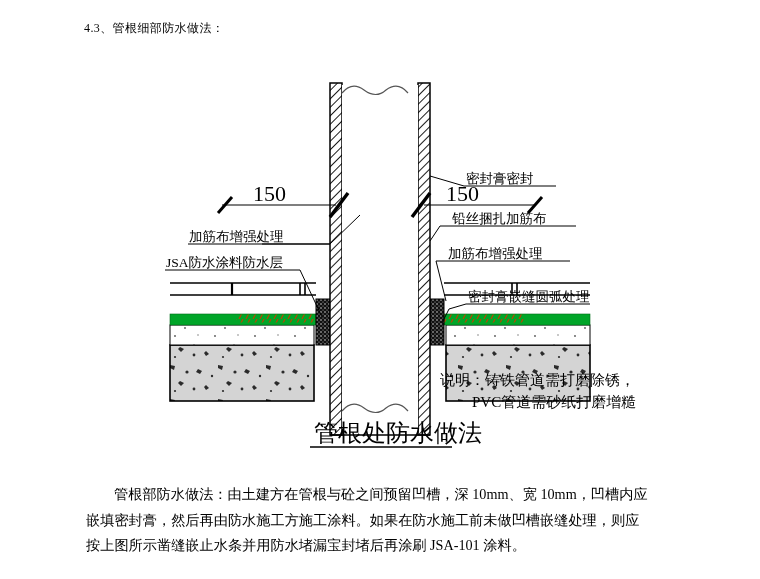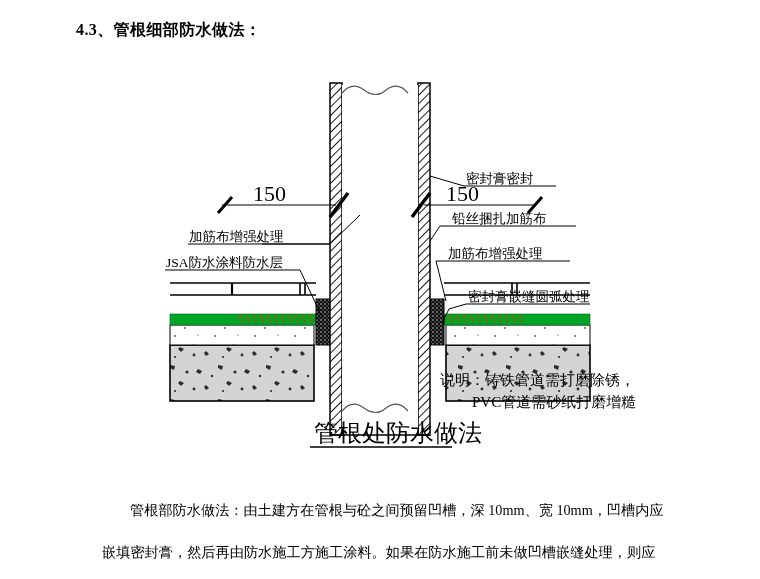--- a/index.html
+++ b/index.html
@@ -11,46 +11,45 @@
     width: 760px; height: 579px;
     position: relative;
     font-family: "Liberation Serif", "DejaVu Serif", serif;
     color: #000;
     overflow: hidden;
   }
 
   
   .doc-heading {
     position: absolute;
-    left: 76px; top: 20px;
-    font-size: 16px;
+    left: 84px; top: 20px;
+    font-size: 12px;
     letter-spacing: 0.4px;
     white-space: nowrap;
-    font-weight: bold;
   }
 
   
   #drawing {
     position: absolute;
     left: 0; top: 55px;
     width: 752px; height: 410px;
   }
   #drawing svg { display: block; }
 
   
   .para {
     position: absolute;
     left: 86px; top: 482px;
     width: 600px;
     font-size: 14.2px;
     line-height: 25.5px;
     text-align: justify;
   }
   .para .indent { display: inline-block; width: 28px; }
-  .para p { margin: 16px; white-space: nowrap; }
+  .para p { margin: 0; white-space: nowrap; }
 </style>
 </head>
 <body>
 
 <div class="doc-heading">4.3、管根细部防水做法：</div>
 
 <div id="drawing">
 <svg width="760" height="410" viewBox="0 0 760 410" xmlns="http://www.w3.org/2000/svg">
   <defs>
 
@@ -208,13 +207,14 @@
   <g>
     <text x="314" y="386" font-family="'Liberation Serif',serif" font-size="24" fill="#000">管根处防水做法</text>
     <line x1="310" y1="392" x2="452" y2="392" stroke="#000" stroke-width="1.6"></line>
   </g>
 </svg>
 </div>
 
 <div class="para">
   <p><span class="indent"></span><span>管根部防水做法：由土建方在管根与砼之间预留凹槽，深 10mm、宽 10mm，凹槽内应</span></p>
   <p>嵌填密封膏，然后再由防水施工方施工涂料。如果在防水施工前未做凹槽嵌缝处理，则应</p>
+  <p>按上图所示凿缝嵌止水条并用防水堵漏宝封堵后再涂刷 JSA-101 涂料。</p>
 </div>
 
 </body></html>

